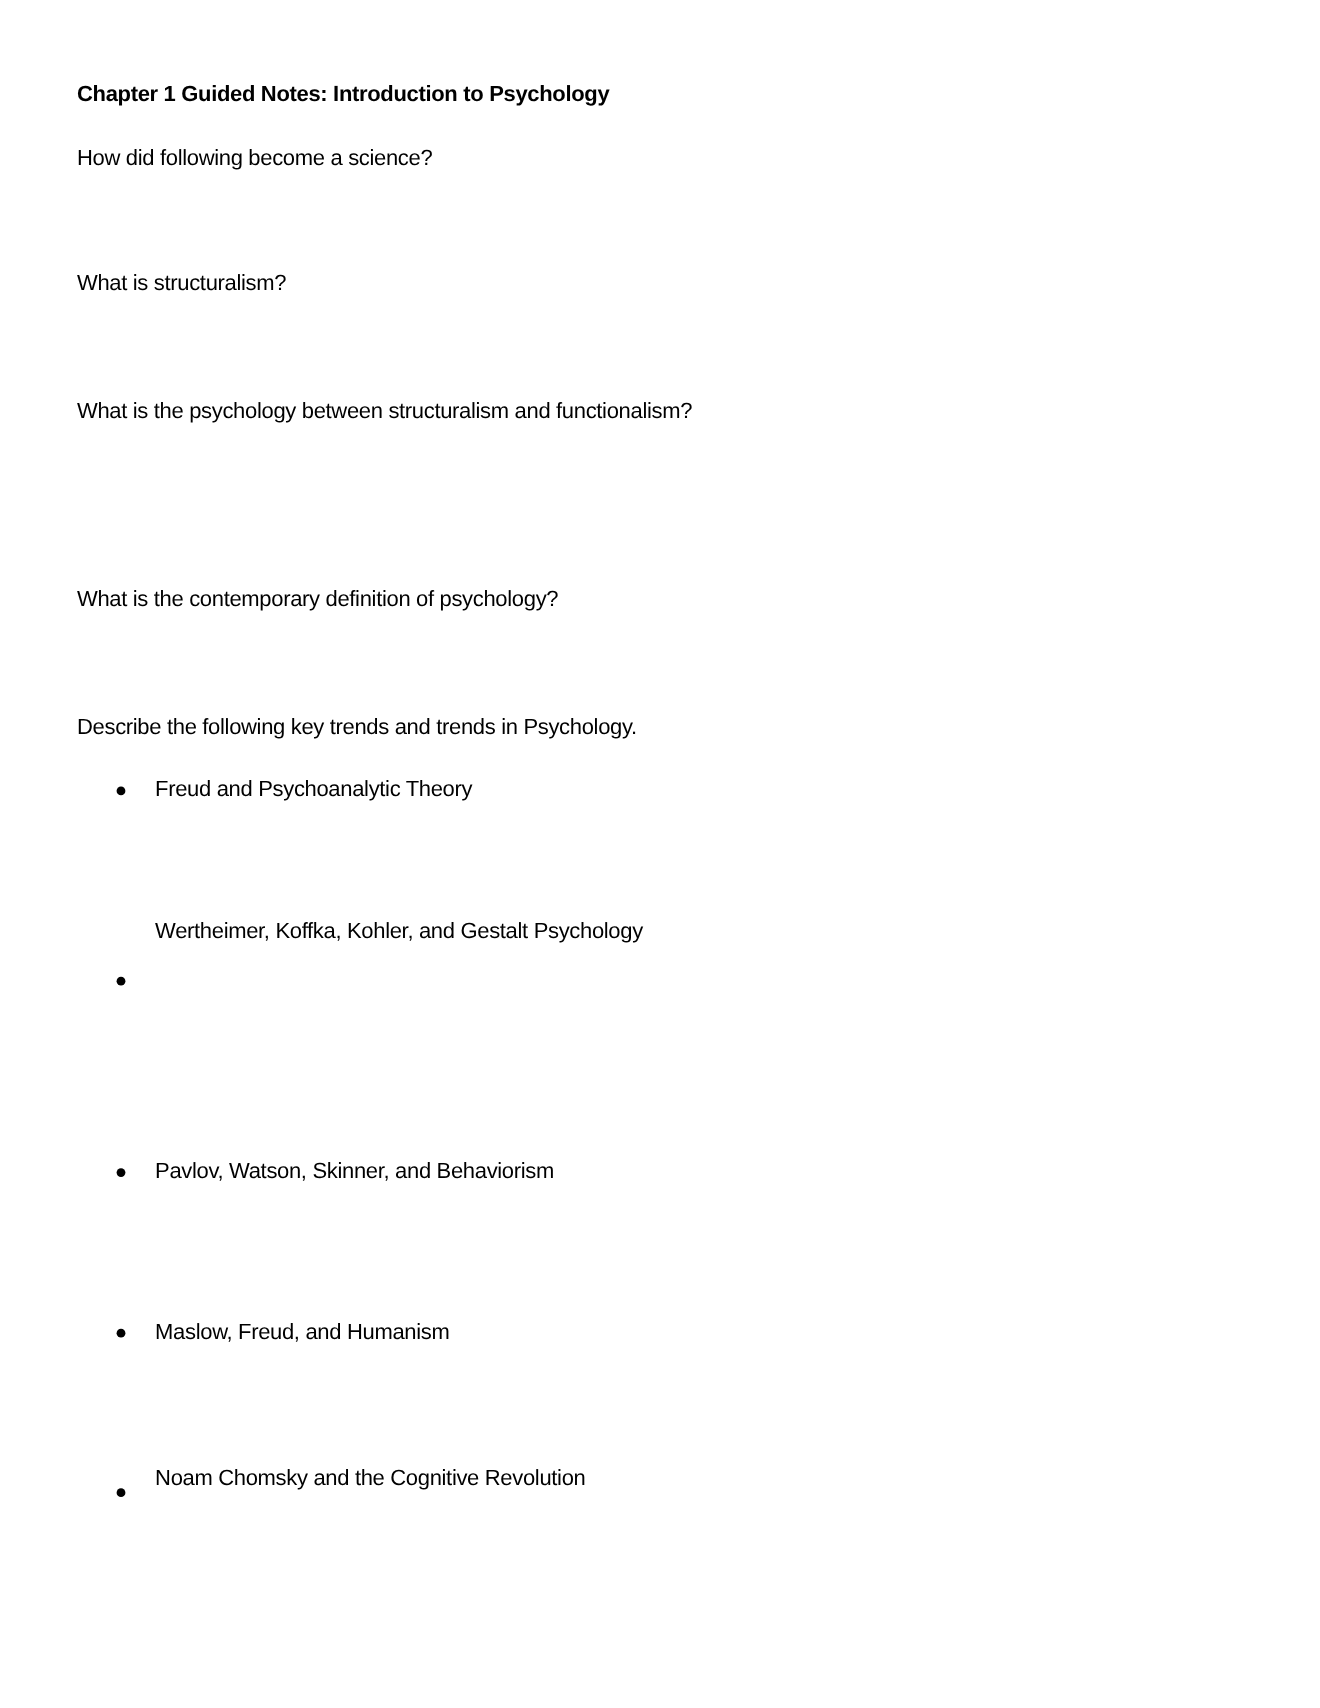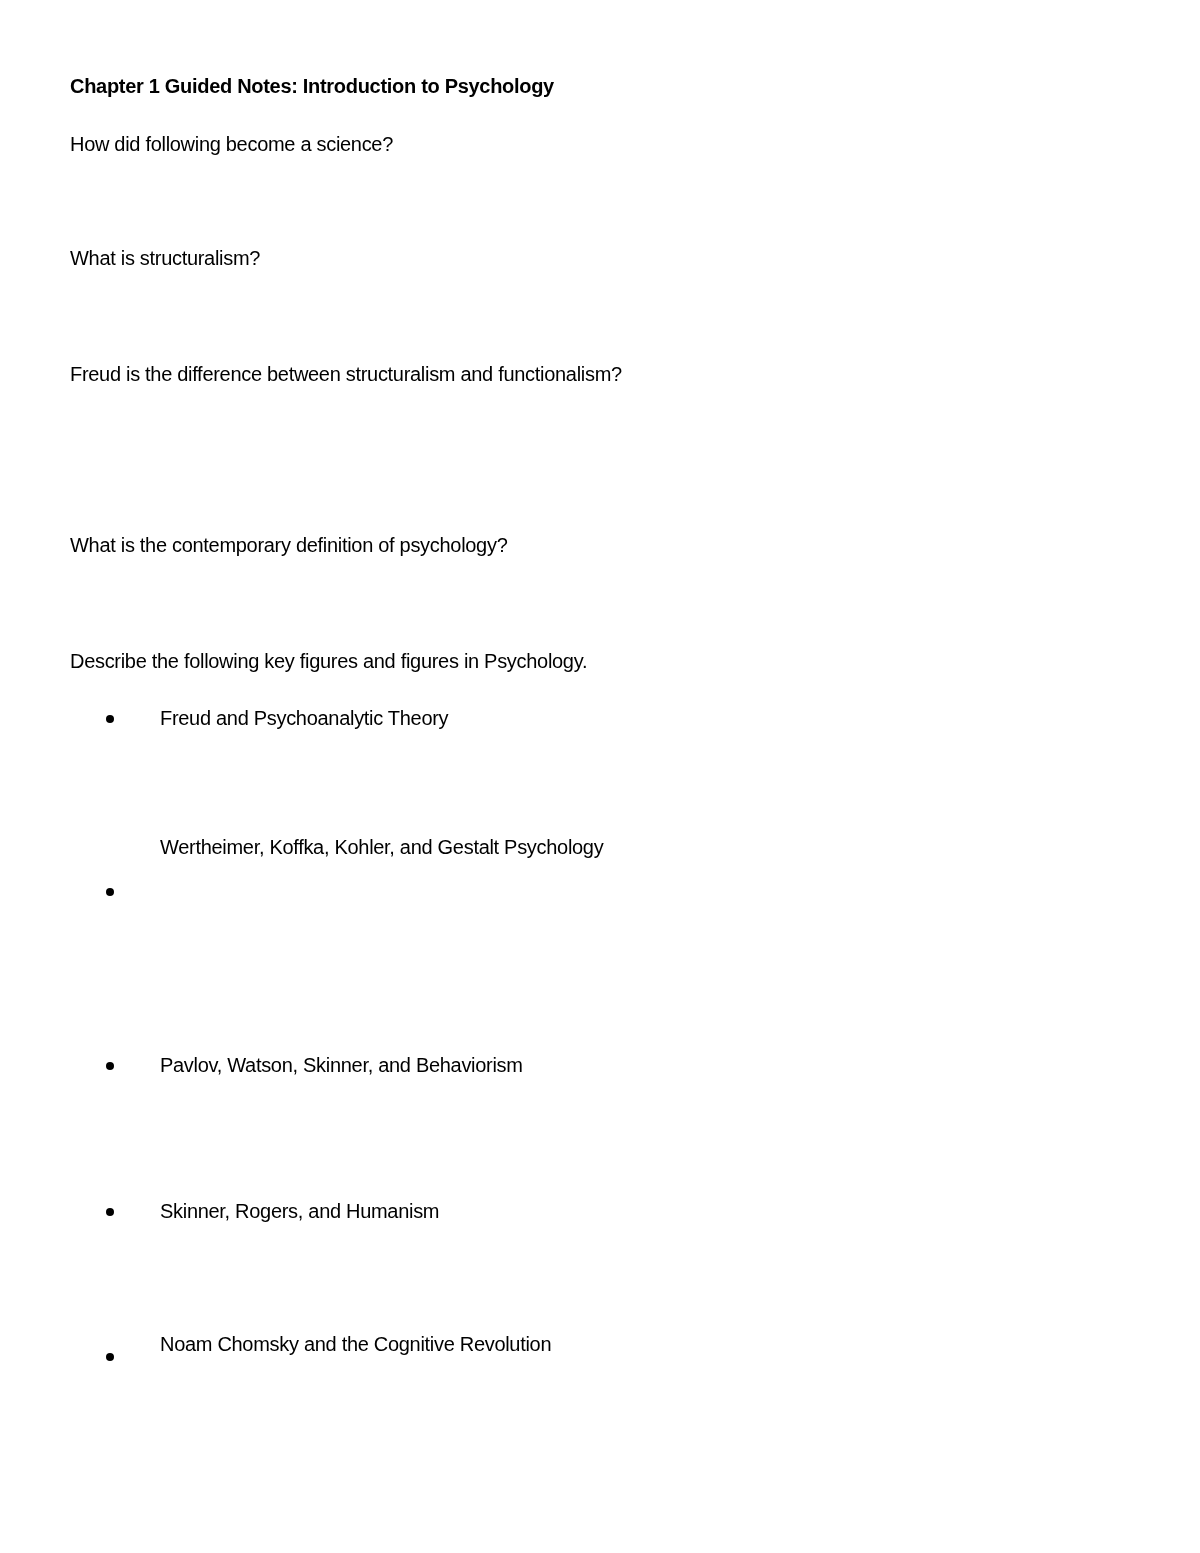--- a/index.html
+++ b/index.html
@@ -1,49 +1,49 @@
 <!DOCTYPE html>
 <html><head>
   <meta charset="utf-8">
   <style>
     html, body { margin: 0; padding: 0; background: #ffffff; }
     body { width: 1200px; height: 1553px; position: relative; overflow: hidden;
            font-family: "Liberation Sans", "DejaVu Sans", sans-serif; color: #000; }
     .line { position: absolute; left: 70px; font-size: 20px; line-height: 24px; white-space: nowrap; letter-spacing: -0.3px; }
     .title { font-weight: bold; text-align: center; }
     .bullet { position: absolute; left: 106px; width: 8px; height: 8px; border-radius: 50%; background: #000; }
-    .bullet-text { position: absolute; left: 141px; font-size: 20px; line-height: 24px; white-space: nowrap; letter-spacing: -0.3px; margin-left: 19px; }
+    .bullet-text { position: absolute; left: 141px; font-size: 20px; line-height: 24px; white-space: nowrap; letter-spacing: -0.3px; }
   </style>
 </head>
 <body>
 
 <div>
   <div class="line title" style="top:74px">Chapter 1 Guided Notes: Introduction to Psychology</div>
 
   <div class="line" style="top:132px">How did following become a science?</div>
   <div class="line" style="top:246px">What is structuralism?</div>
-  <div class="line" style="top:362px">Freud is the difference between structuralism and functionalism?</div>
+  <div class="line" style="top:362px">What is the psychology between structuralism and functionalism?</div>
   <div class="line" style="top:533px">What is the contemporary definition of psychology?</div>
-  <div class="line" style="top:649px">Describe the following key figures and figures in Psychology.</div>
+  <div class="line" style="top:649px">Describe the following key trends and trends in Psychology.</div>
 
   <div>
     <div>
       <span class="bullet" style="top:715px"></span>
       <span class="bullet-text" style="top:706px">Freud and Psychoanalytic Theory</span>
     </div>
     <div>
       <span class="bullet" style="top:888px"></span>
       <span class="bullet-text" style="top:835px">Wertheimer, Koffka, Kohler, and Gestalt Psychology</span>
     </div>
     <div>
       <span class="bullet" style="top:1062px"></span>
       <span class="bullet-text" style="top:1053px">Pavlov, Watson, Skinner, and Behaviorism</span>
     </div>
     <div>
       <span class="bullet" style="top:1208px"></span>
-      <span class="bullet-text" style="top:1199px">Skinner, Rogers, and Humanism</span>
+      <span class="bullet-text" style="top:1199px">Maslow, Freud, and Humanism</span>
     </div>
     <div>
       <span class="bullet" style="top:1353px"></span>
       <span class="bullet-text" style="top:1332px">Noam Chomsky and the Cognitive Revolution</span>
     </div>
   </div>
 </div>
 
 </body></html>

